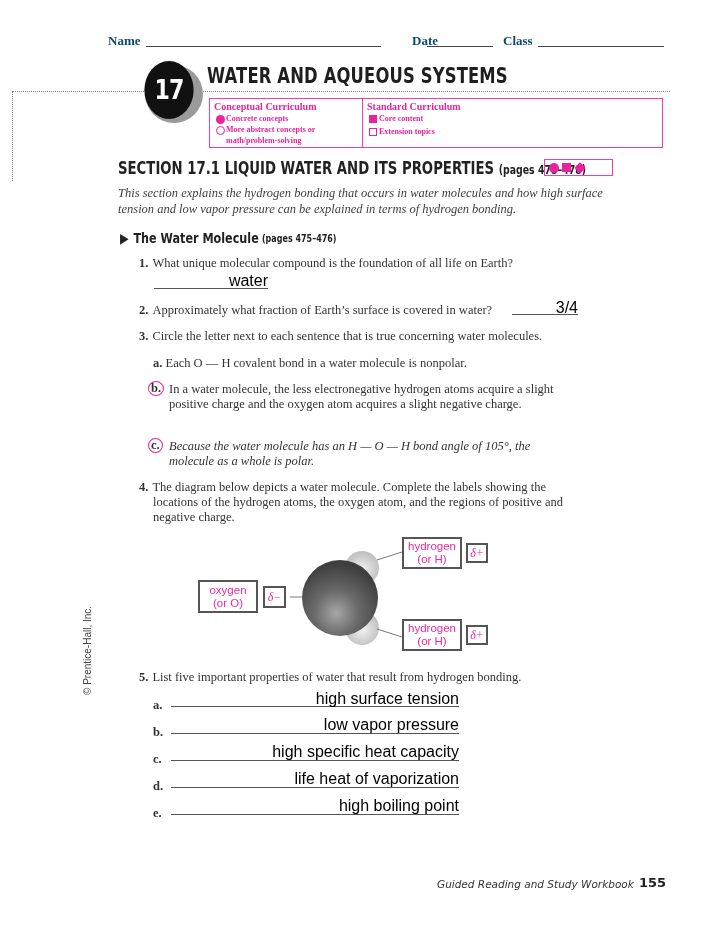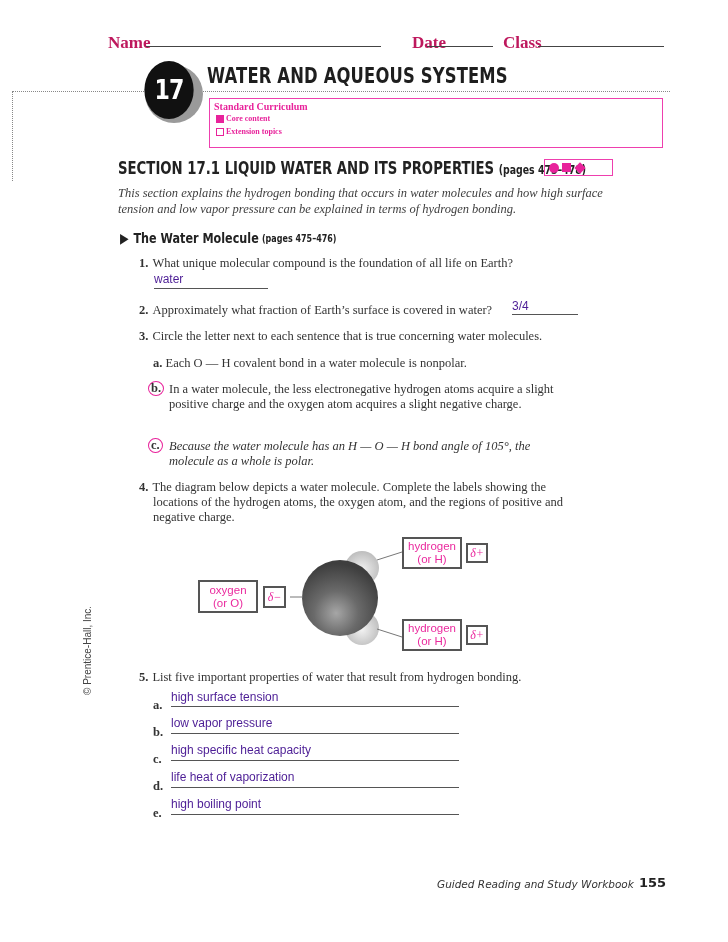--- a/index.html
+++ b/index.html
@@ -1,21 +1,21 @@
 <!DOCTYPE html>
 <html><head>
 <meta charset="utf-8">
 <style>
   * { box-sizing: border-box; margin: 0; padding: 0; }
   html, body { width: 728px; height: 942px; background: #ffffff; overflow: hidden; }
   body { position: relative; font-family: "Liberation Serif", "DejaVu Serif", serif; color: #2a2a2a; }
   .abs { position: absolute; }
 
   
-  .hdr-label { font-weight: bold; font-size: 17px; color: #be185d; }
+  .hdr-label { font-weight: bold; font-size: 13px; color: #0c4a6e; }
   .hdr-line { border-bottom: 1px solid #444; height: 12px; }
 
   
   .badge-shadow { width: 58px; height: 58px; border-radius: 50%; background: #9a9a9a; }
   .badge { width: 58px; height: 58px; border-radius: 50%; background: #111; color: #fff;
            display: flex; align-items: center; justify-content: center;
            font-family: "DejaVu Sans", sans-serif; font-weight: bold; font-size: 26px; letter-spacing: -1px;
            transform: scaleX(0.85); }
   .chapter-title { font-family: "DejaVu Sans", sans-serif; font-weight: bold; font-size: 21px; color: #1e1e1e;
                    transform: scaleX(0.78); transform-origin: left top; white-space: nowrap; letter-spacing: 0.2px; }
@@ -50,21 +50,21 @@
   .subhead { font-family: "DejaVu Sans", sans-serif; font-weight: bold; font-size: 14px; color: #222;
              transform: scaleX(0.8); transform-origin: left top; white-space: nowrap; display: flex; align-items: center; }
   .subhead .arrow { font-size: 14px; margin-right: 6px; }
   .subhead .pages { font-size: 10px; margin-left: 4px; }
 
   .q { font-size: 12.5px; line-height: 15px; color: #333; }
   .q .num { font-weight: bold; margin-right: 4px; }
   .opt-letter { font-weight: bold; }
   .circled { display: inline-block; border: 1.5px solid #e8239b; border-radius: 50%; padding: 0 2px; line-height: 13px; }
 
-  .answer { font-family: "Liberation Sans", "DejaVu Sans", sans-serif; color: #4c1d95; font-size: 12px; text-align: left; }
+  .answer { font-family: "Liberation Sans", "DejaVu Sans", sans-serif; color: #000000; font-size: 16px; text-align: right; }
   .ans-line { border-bottom: 1px solid #555; }
 
   
   .lbl-box { border: 2px solid #555; background: #fff; display: flex; flex-direction: column; align-items: center; justify-content: center;
              font-family: "Liberation Sans", "DejaVu Sans", sans-serif; color: #ea2a9e; font-size: 11.5px; line-height: 13px; }
   .chg-box { border: 2px solid #555; background: #fff; display: flex; align-items: center; justify-content: center;
              font-family: "Liberation Serif", serif; font-style: italic; color: #ea2a9e; font-size: 12px; }
 
   .footer { font-family: "DejaVu Sans", sans-serif; font-style: italic; font-size: 10.5px; color: #333; white-space: nowrap; }
   .pagenum { font-family: "DejaVu Sans", sans-serif; font-weight: bold; font-size: 13px; color: #222; }
@@ -83,20 +83,35 @@
 <div class="abs dotted-h" style="left:12px; top:91px; width:658px;"></div>
 <div class="abs dotted-v" style="left:12px; top:91px; height:90px;"></div>
 
 <div class="abs badge-shadow" style="left:145px; top:65px;"></div>
 <div class="abs" style="left:140px; top:61px;">
   <div class="badge">17</div>
 </div>
 <div class="abs chapter-title" style="left:207px; top:64px;">WATER AND AQUEOUS SYSTEMS</div>
 
 <div class="abs curr-box" style="left:209px; top:98px; width:454px; height:50px;">
+  <div class="curr-col" style="flex:0 0 153px;">
+    <div class="curr-head">Conceptual Curriculum</div>
+    <div class="curr-item">
+      <span class="sym">
+          <span class="sym-circle-f"></span>
+        </span>
+      <span>Concrete concepts</span>
+    </div>
+    <div class="curr-item">
+      <span class="sym">
+          <span class="sym-circle-o"></span>
+        </span>
+      <span style="width:110px;">More abstract concepts or math/problem-solving</span>
+    </div>
+  </div>
   <div class="curr-col" style="flex:0 0 152px;">
     <div class="curr-head">Standard Curriculum</div>
     <div class="curr-item">
       <span class="sym">
           <span class="sym-square-f"></span>
         </span>
       <span>Core content</span>
     </div>
     <div class="curr-item" style="margin-top:2px;">
       <span class="sym">

